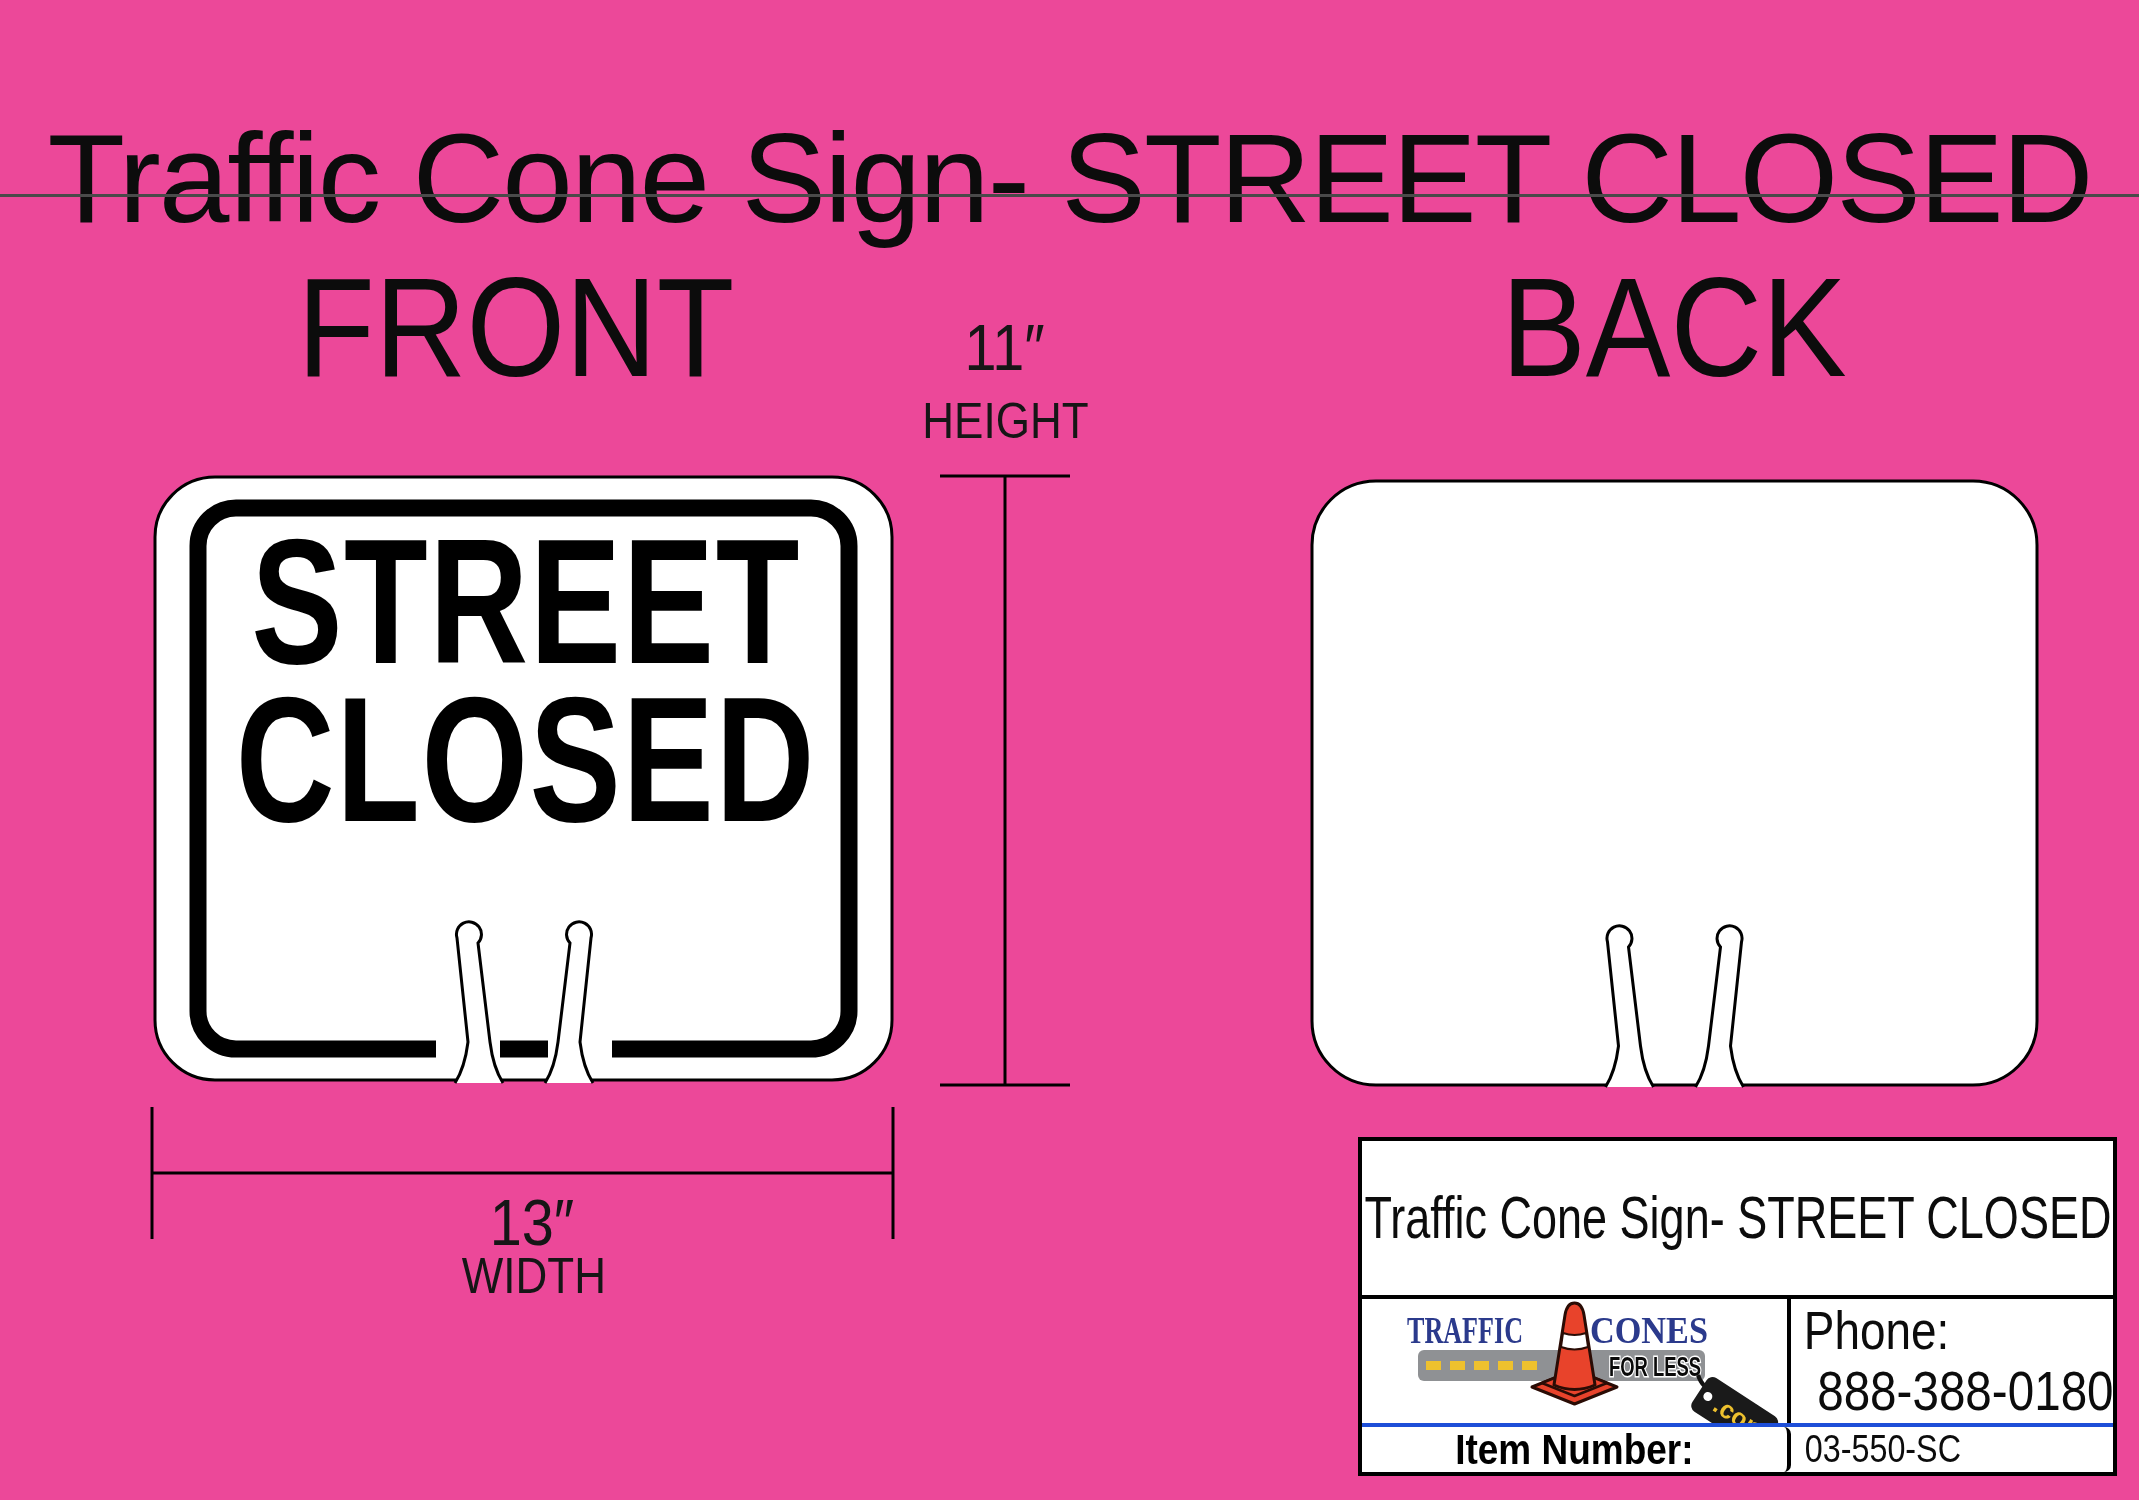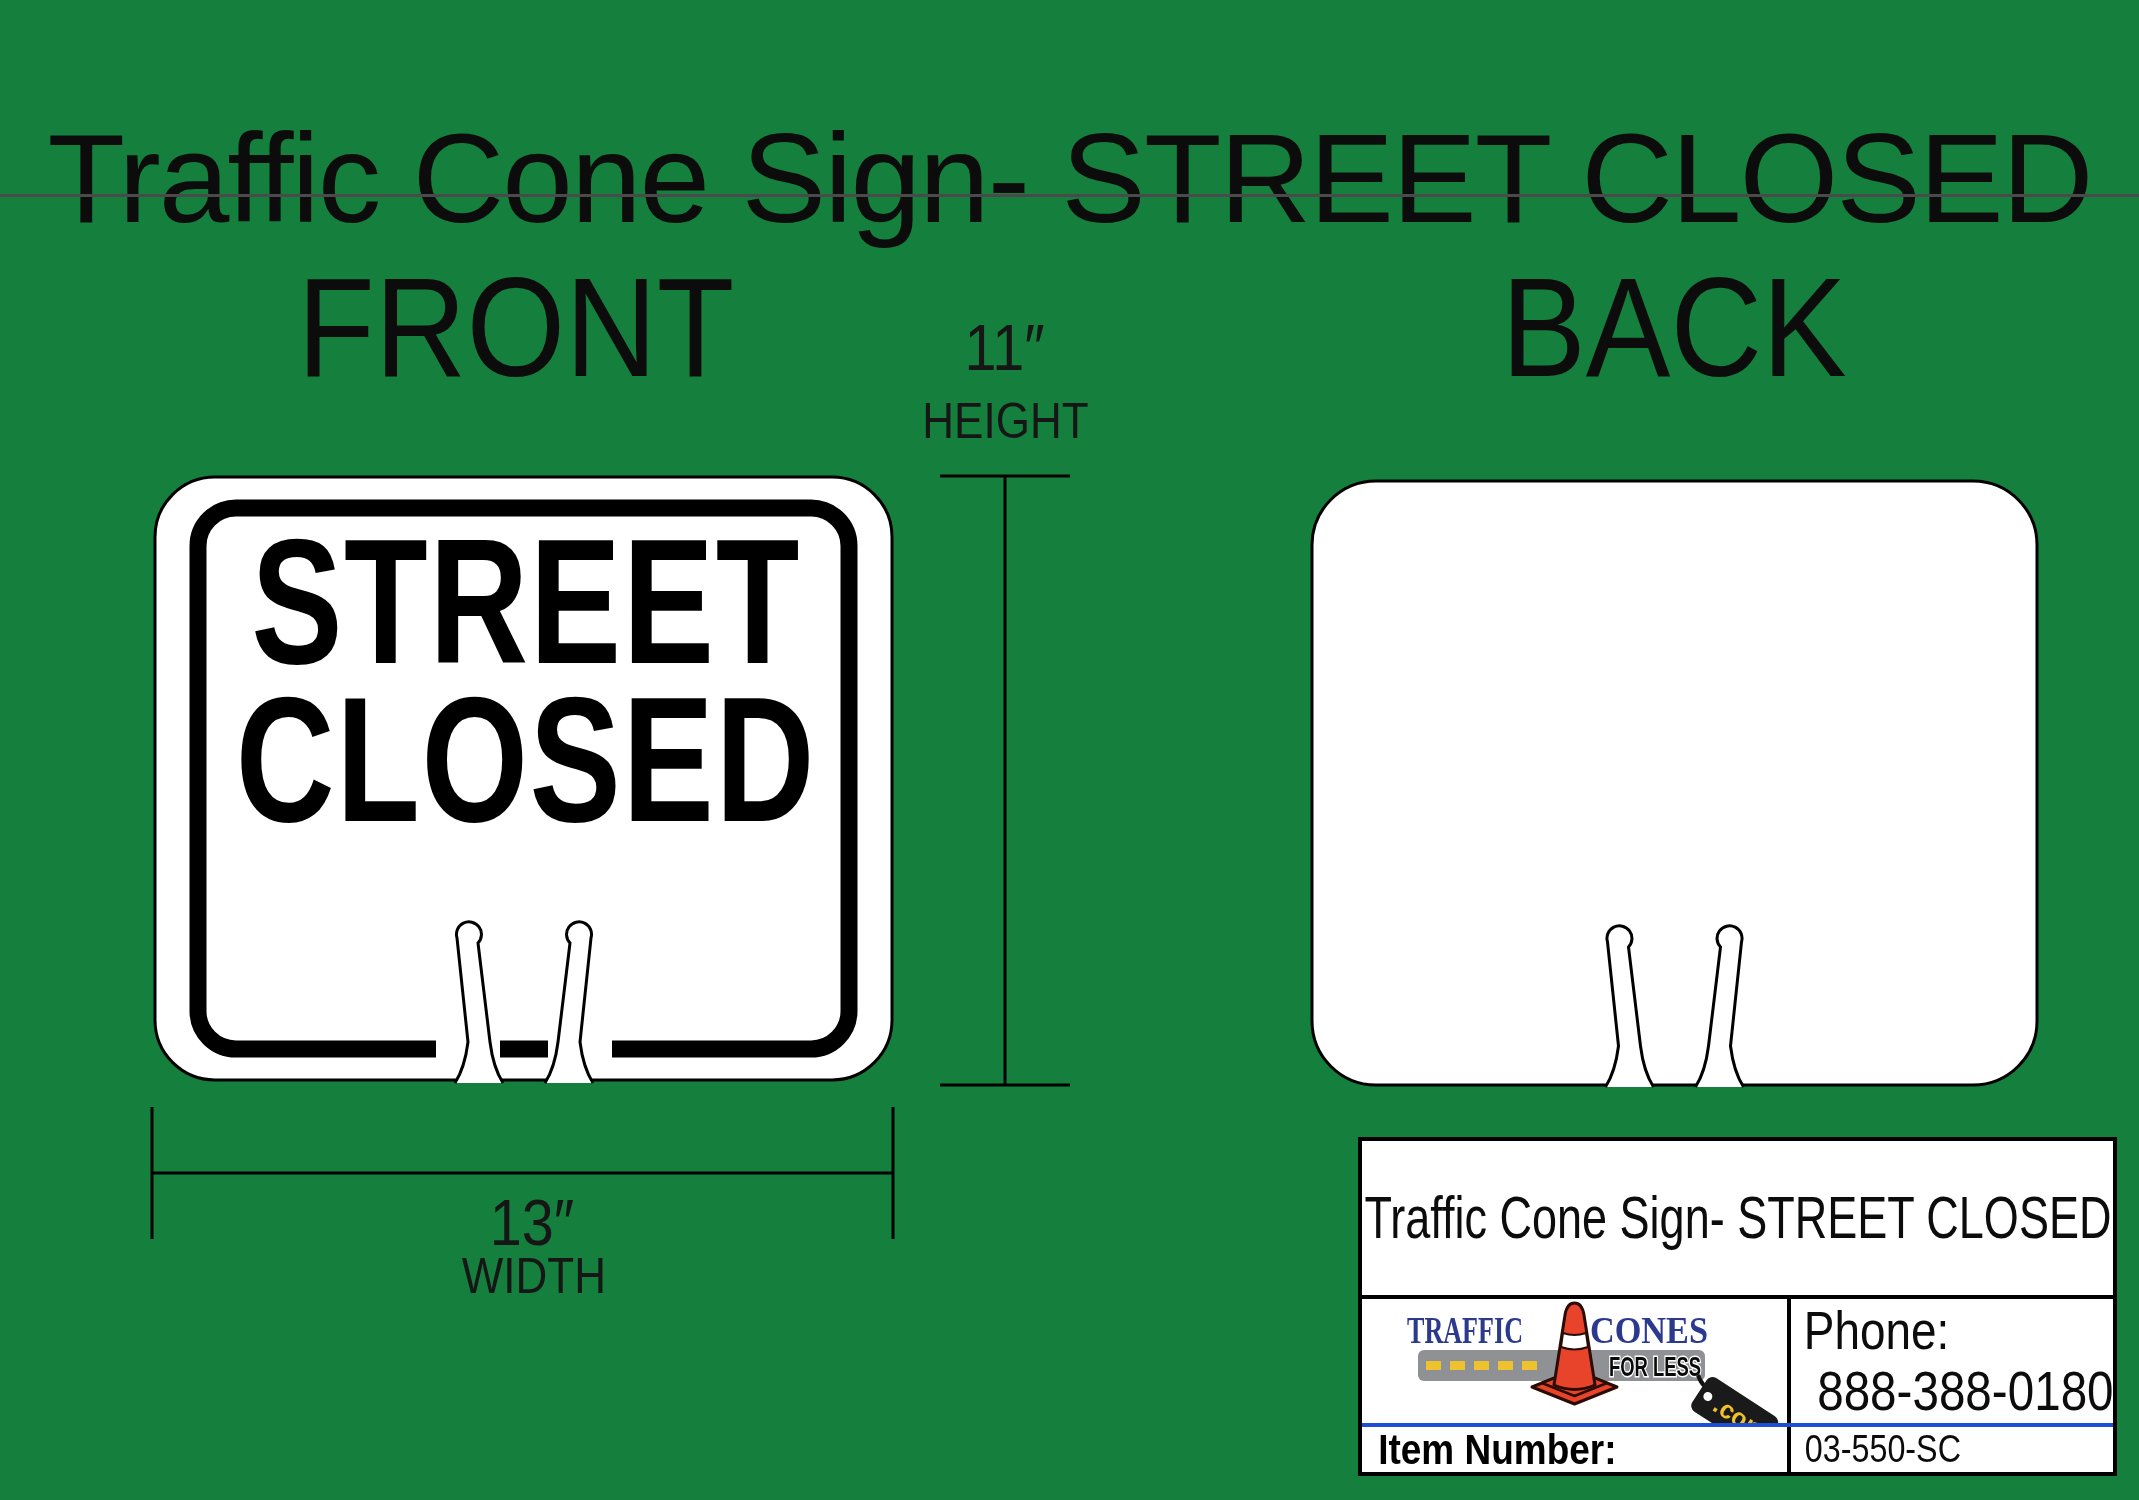--- a/index.html
+++ b/index.html
@@ -1,17 +1,17 @@
 <!DOCTYPE html>
 <html><head>
 <meta charset="utf-8">
 <style>
   html,body{margin:0;padding:0;background:#ffffff;}
   .page{
-    position:relative;width:2139px;height:1500px;background:#15803d;overflow:hidden;
+    position:relative;width:2139px;height:1500px;background:#ec4899;overflow:hidden;
     font-family:"Liberation Sans",sans-serif;color:#111;
   }
   .abs{position:absolute;}
   .ctr{text-align:center;line-height:1;}
   .page-title{
     left:0;top:30px;width:2139px;text-align:center;
     font-size:127px;line-height:1;letter-spacing:-2px;color:#0c0c0c;font-weight:400;
   }
   .title-rule{left:0;top:194px;width:2139px;height:3px;background:#4a4a4a;}
   .view-label{font-size:141px;color:#0c0c0c;}
@@ -41,21 +41,21 @@
     box-sizing:border-box;
   }
   .row1{height:154px;border-bottom:4px solid #000;display:flex;align-items:center;justify-content:center;}
   .row1 .pt{font-size:60px;line-height:1;white-space:nowrap;color:#0c0c0c;}
   .row2{height:124px;border-bottom:4px solid #1d4ed8;display:flex;}
   .row3{height:45px;display:flex;}
   .cell-l{width:425px;border-right:4px solid #000;box-sizing:content-box;position:relative;overflow:visible;}
   .cell-r{width:322px;display:flex;flex-direction:column;align-items:flex-start;justify-content:center;}
   .phone-label{font-size:54px;line-height:60px;white-space:nowrap;color:#0c0c0c;}
   .phone-number{font-size:56px;line-height:62px;white-space:nowrap;color:#0c0c0c;}
-  .row3 .cell-l{display:flex;align-items:center;}
+  .row3 .cell-l{display:flex;align-items:center;justify-content:center;border-radius:7px;}
   .item-label{font-size:42px;font-weight:bold;white-space:nowrap;color:#000;}
   .item-value{font-size:38px;white-space:nowrap;color:#0c0c0c;}
   .logo-svg{position:absolute;left:0;top:0;}
 </style>
 </head>
 <body>
 
 <div class="page">
 
   <h1 class="abs page-title">Traffic Cone Sign- STREET CLOSED</h1>

